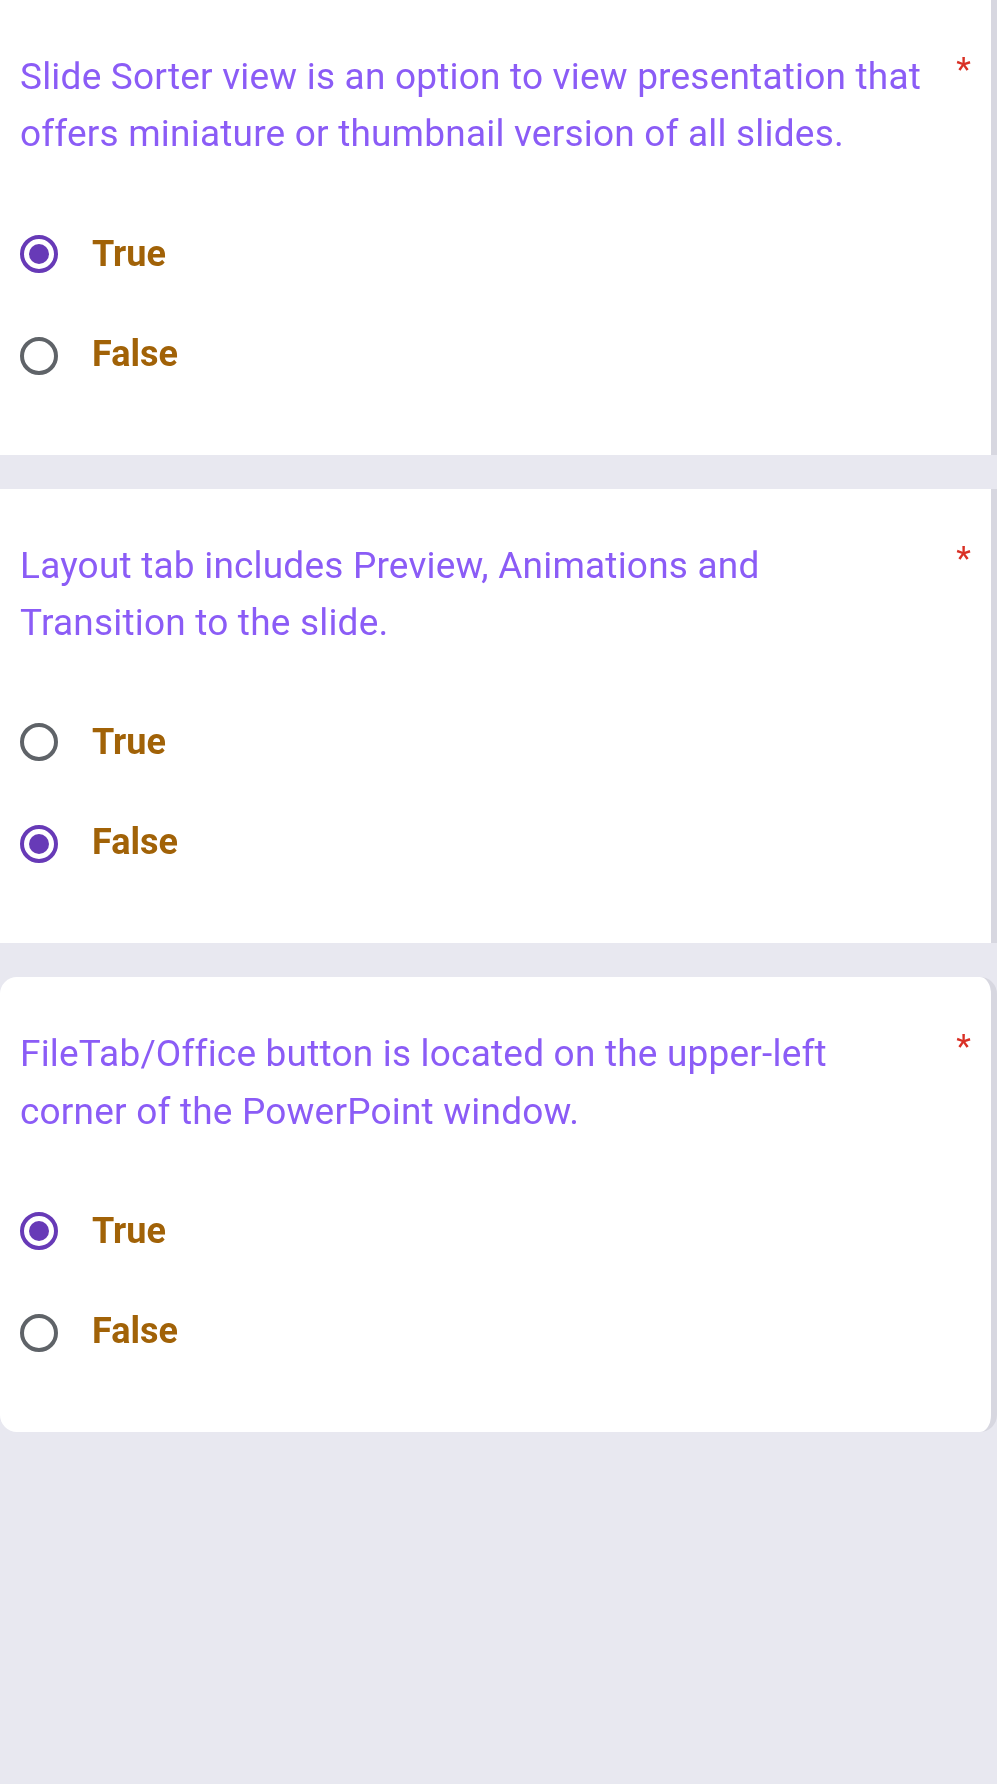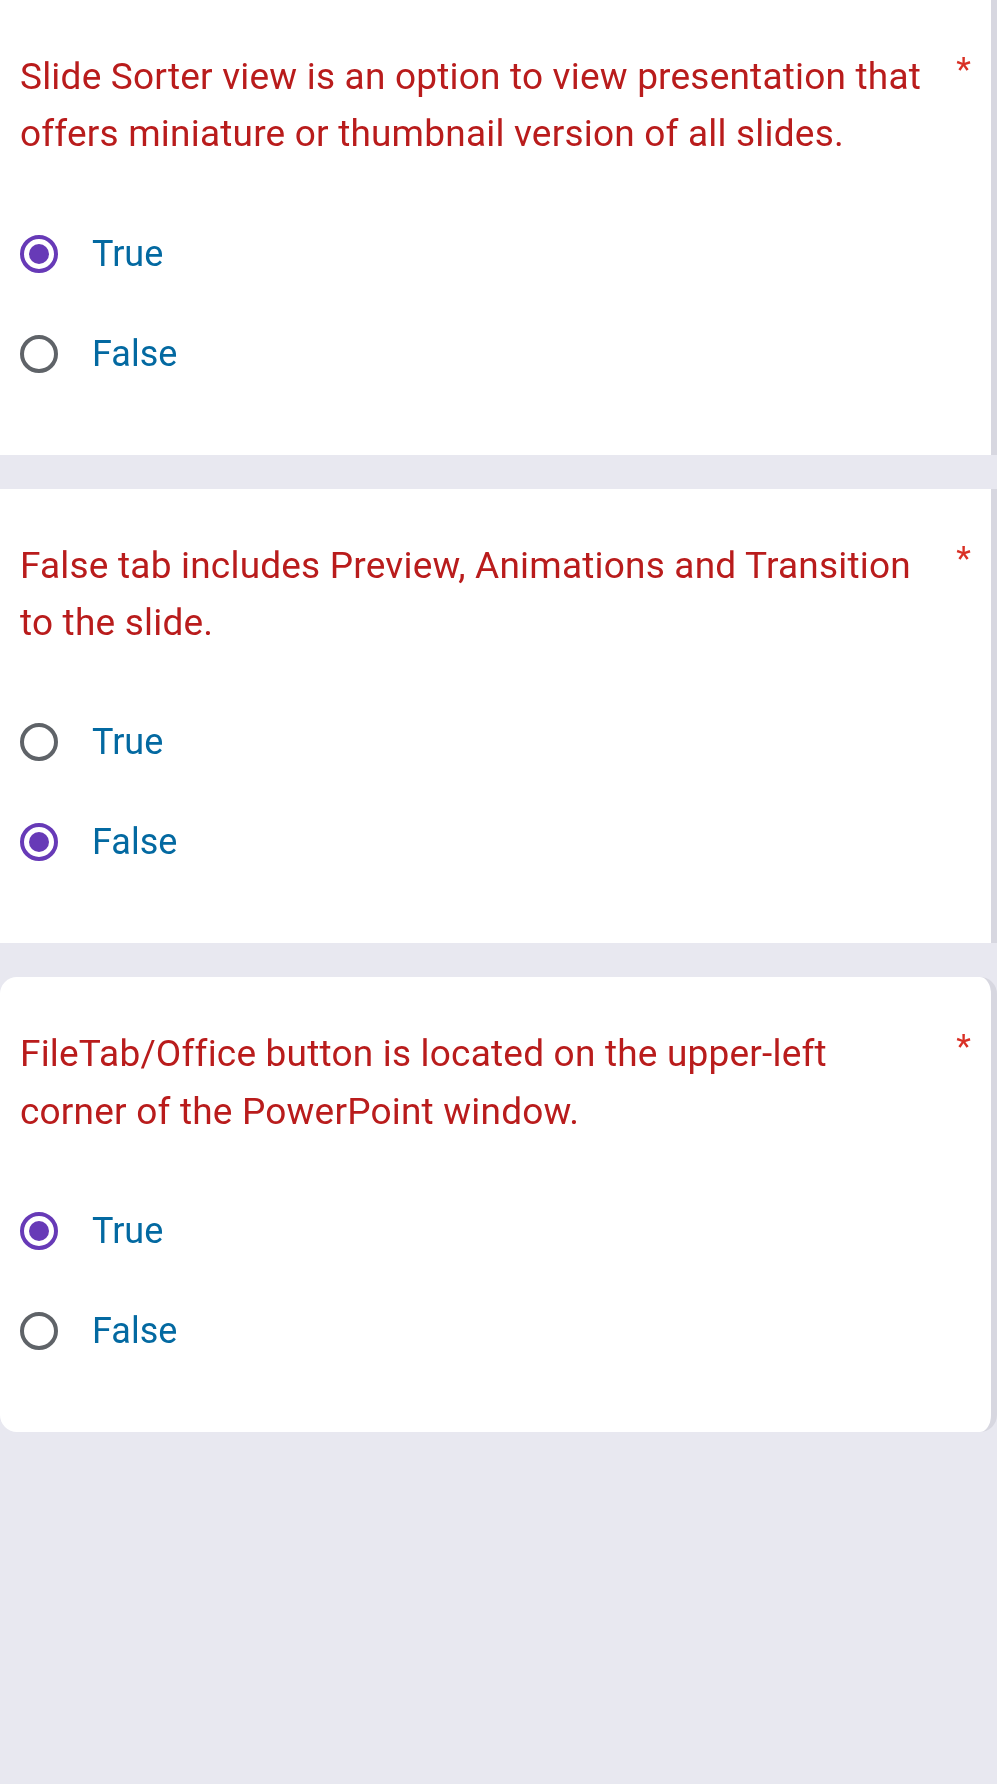--- a/index.html
+++ b/index.html
@@ -18,38 +18,38 @@
   .question-header {
     display: flex;
     align-items: flex-start;
     margin-bottom: 70px;
   }
   .question-text {
     font-size: 37px;
     line-height: 1.55;
     letter-spacing: 0.2px;
     flex: 1;
-    color: #b91c1c;
+    color: #8b5cf6;
     font-weight: 400;
   }
   .required {
     color: #d93025;
     font-size: 34px;
     margin-left: 30px;
     line-height: 1;
     padding-top: 4px;
   }
   .options { }
   .option-row {
     display: flex;
     align-items: center;
     margin-bottom: 58px;
     cursor: pointer;
   }
-  .option-row:last-child { margin-bottom: 0; }
+  .option-row:last-child { margin-bottom: 0; align-items: flex-end; }
   .radio {
     width: 38px;
     height: 38px;
     border-radius: 50%;
     border: 4px solid #5f6368;
     display: flex;
     align-items: center;
     justify-content: center;
     margin-right: 34px;
     flex-shrink: 0;
@@ -60,22 +60,22 @@
   .radio.selected::after {
     content: "";
     width: 20px;
     height: 20px;
     background: #673ab7;
     border-radius: 50%;
     display: block;
   }
   .option-label {
     font-size: 36px;
-    color: #0369a1;
-    font-weight: 400;
+    color: #a16207;
+    font-weight: 700;
   }
 </style>
 </head>
 <body>
 
 <div class="card">
   <div class="question-header">
     <div class="question-text">Slide Sorter view is an option to view presentation that offers miniature or thumbnail version of all slides.</div>
     <div class="required">*</div>
   </div>
@@ -86,21 +86,21 @@
     </div>
     <div class="option-row">
       <span class="radio"></span>
       <span class="option-label">False</span>
     </div>
   </div>
 </div>
 
 <div class="card">
   <div class="question-header">
-    <div class="question-text">False tab includes  Preview, Animations and Transition to the slide.</div>
+    <div class="question-text">Layout tab includes  Preview, Animations and Transition to the slide.</div>
     <div class="required">*</div>
   </div>
   <div class="options">
     <div class="option-row">
       <span class="radio"></span>
       <span class="option-label">True</span>
     </div>
     <div class="option-row">
       <span class="radio selected"></span>
       <span class="option-label">False</span>

